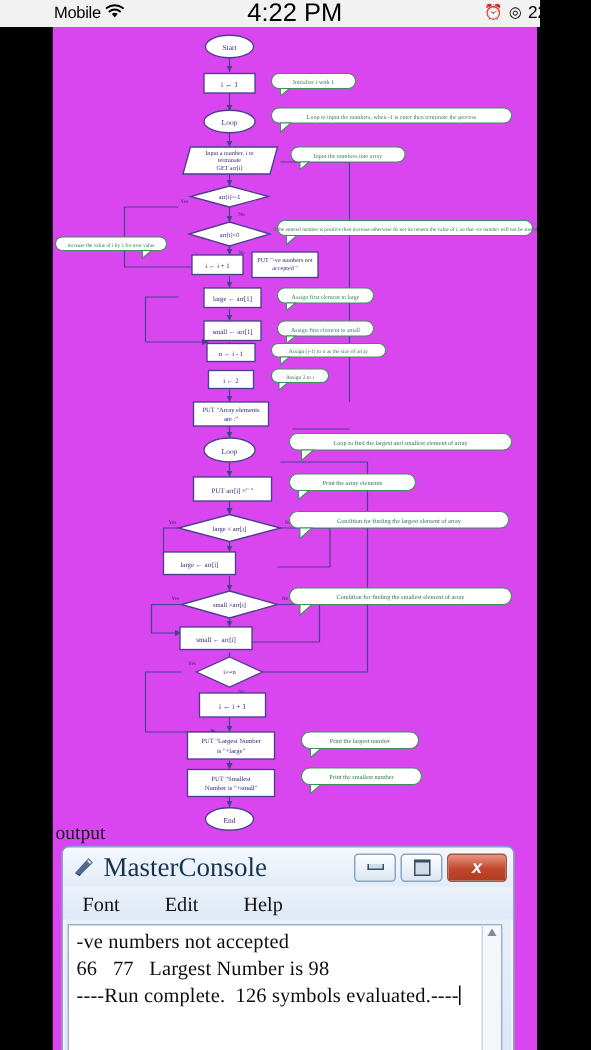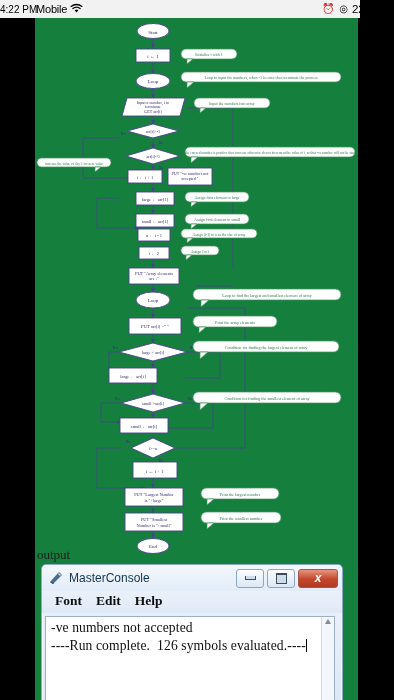--- a/index.html
+++ b/index.html
@@ -4,65 +4,65 @@
 <style>
   html,body{margin:0;padding:0;background:#000;}
   body{width:394px;height:700px;overflow:hidden;font-family:"Liberation Serif",serif;}
   #screen{position:relative;width:394px;height:700px;background:#000;overflow:hidden;}
 
   
   .statusbar{position:absolute;left:0;top:0;width:394px;height:18px;background:#f2f2f2;
     display:flex;align-items:center;z-index:60;font-family:"Liberation Sans",sans-serif;}
   .sb-left{display:flex;align-items:center;gap:3px;margin-left:36px;}
   .sb-carrier{font-size:11px;color:#000;letter-spacing:-.2px;}
-  .sb-time{position:absolute;left:0;right:1px;text-align:left;font-size:10px;color:#000;}
+  .sb-time{position:absolute;left:0;right:1px;text-align:center;font-size:17px;color:#000;}
   .sb-right{position:absolute;right:4px;display:flex;align-items:center;gap:4px;}
   .sb-right .gl{font-size:10px;color:#000;line-height:1;}
   .sb-pct{font-size:11.5px;color:#000;}
   .batt{width:9px;height:11px;border:1px solid #111;border-radius:2px;position:relative;
     background:#fff;display:inline-block;}
   .batt i{position:absolute;left:1px;top:1px;bottom:1px;width:5px;background:#33cc55;display:block;}
   .batt:after{content:"";position:absolute;right:-3px;top:3px;width:2px;height:4px;background:#111;border-radius:0 1px 1px 0;}
   .sb-cover{position:absolute;right:0;top:0;width:34px;height:18px;background:#000;}
 
   
-  .page{position:absolute;left:35px;top:18px;width:323px;height:682px;background:#15803d;overflow:hidden;}
+  .page{position:absolute;left:35px;top:18px;width:323px;height:682px;background:#d946ef;overflow:hidden;}
   .bar-l{position:absolute;left:0;top:18px;width:35px;height:682px;background:#000;z-index:40;}
   .bar-r{position:absolute;left:358px;top:18px;width:36px;height:682px;background:#000;z-index:40;}
 
   
   .chart{position:absolute;left:0;top:0;width:323px;height:545px;}
   .chart svg{display:block;}
 
   
   .outlabel{position:absolute;left:2px;top:529px;font-size:13px;color:#1a1a1a;
     font-family:"Liberation Serif",serif;}
 
   
   .win{position:absolute;left:6px;top:546px;width:300px;height:148px;
     background:linear-gradient(#eef3fa,#dce7f5);
     border:1px solid #8ca8c8;border-radius:5px 5px 2px 2px;
     box-shadow:0 0 0 1px rgba(255,255,255,.6) inset;overflow:hidden;}
   .win-tb{height:26px;display:flex;align-items:center;padding:0 4px 0 6px;
     background:linear-gradient(#f4f8fd,#e2ecf8);border-radius:4px 4px 0 0;}
   .win-icon{width:16px;height:16px;margin-right:5px;flex:0 0 auto;}
-  .win-title{font-family:Liberation Sans, sans-serif;font-size:12px;color:#14334f;flex:1;
+  .win-title{font-family:Liberation Serif, serif;font-size:18px;color:#14334f;flex:1;
     white-space:nowrap;overflow:hidden;}
   .win-btns{display:flex;gap:3px;align-items:center;}
   .wb{width:26px;height:17px;border:1px solid #8ba5c2;border-radius:3px;
     background:linear-gradient(#fcfdff,#dbe7f4);display:flex;align-items:center;justify-content:center;}
   .wb .g{display:block;}
   .wb-min .g{width:9px;height:3px;border:1px solid #3b4c5e;border-top:none;background:#cfdcea;}
   .wb-max .g{width:9px;height:8px;border:1px solid #3b4c5e;border-top:2px solid #3b4c5e;background:#cfdcea;}
   .wb-close{width:38px;border-color:#a4563f;
     background:linear-gradient(#e79480,#c3462c 55%,#b03a22);}
   .wb-close .g{color:#fff;font-family:"Liberation Sans",sans-serif;font-size:12px;font-weight:bold;line-height:1;}
 
-  .menubar{height:22px;display:flex;align-items:flex-start;gap:0;padding-left:6px;
-    background:linear-gradient(#eaf1fa,#dfe9f6);font-weight:bold;}
+  .menubar{height:22px;display:flex;align-items:flex-end;gap:16px;padding-left:6px;
+    background:linear-gradient(#eaf1fa,#dfe9f6);}
   .mi{font-family:"Liberation Serif",serif;font-size:13.5px;color:#101010;padding:2px 7px;border-radius:2px;}
   .mi.sel{background:#dfe6ef;border:1px solid #b9c6d6;padding:1px 6px;}
 
   .textarea{position:absolute;left:3px;top:51px;width:288px;height:92px;background:#fff;
     border:1px solid #9bb0c6;overflow:hidden;}
   .ta-inner{padding:2px 4px 0 5px;}
   .line{font-family:Liberation Serif, serif;font-size:13.6px;color:#0d0d0d;
     line-height:18px;white-space:pre;letter-spacing:.1px;}
   .scroll{position:absolute;right:0;top:0;width:12px;height:100%;background:#f3f6fa;border-left:1px solid #cdd8e4;}
   .scroll .up{position:absolute;top:2px;left:3px;width:0;height:0;
@@ -411,20 +411,21 @@
 
       <div class="menubar">
         <span class="mi">Font</span>
         <span class="mi">Edit</span>
         <span class="mi">Help</span>
       </div>
 
       <div class="textarea">
         <div class="ta-inner">
           <div class="line">-ve numbers not accepted</div>
+          <div class="line">66   77   Largest Number is 98</div>
           <div class="line"><span>----Run complete.  126 symbols evaluated.----</span><span class="caret"></span></div>
         </div>
         <div class="scroll">
           <span class="up"></span>
         </div>
       </div>
     </div>
   </div>
 
   <div class="bar-l"></div>

